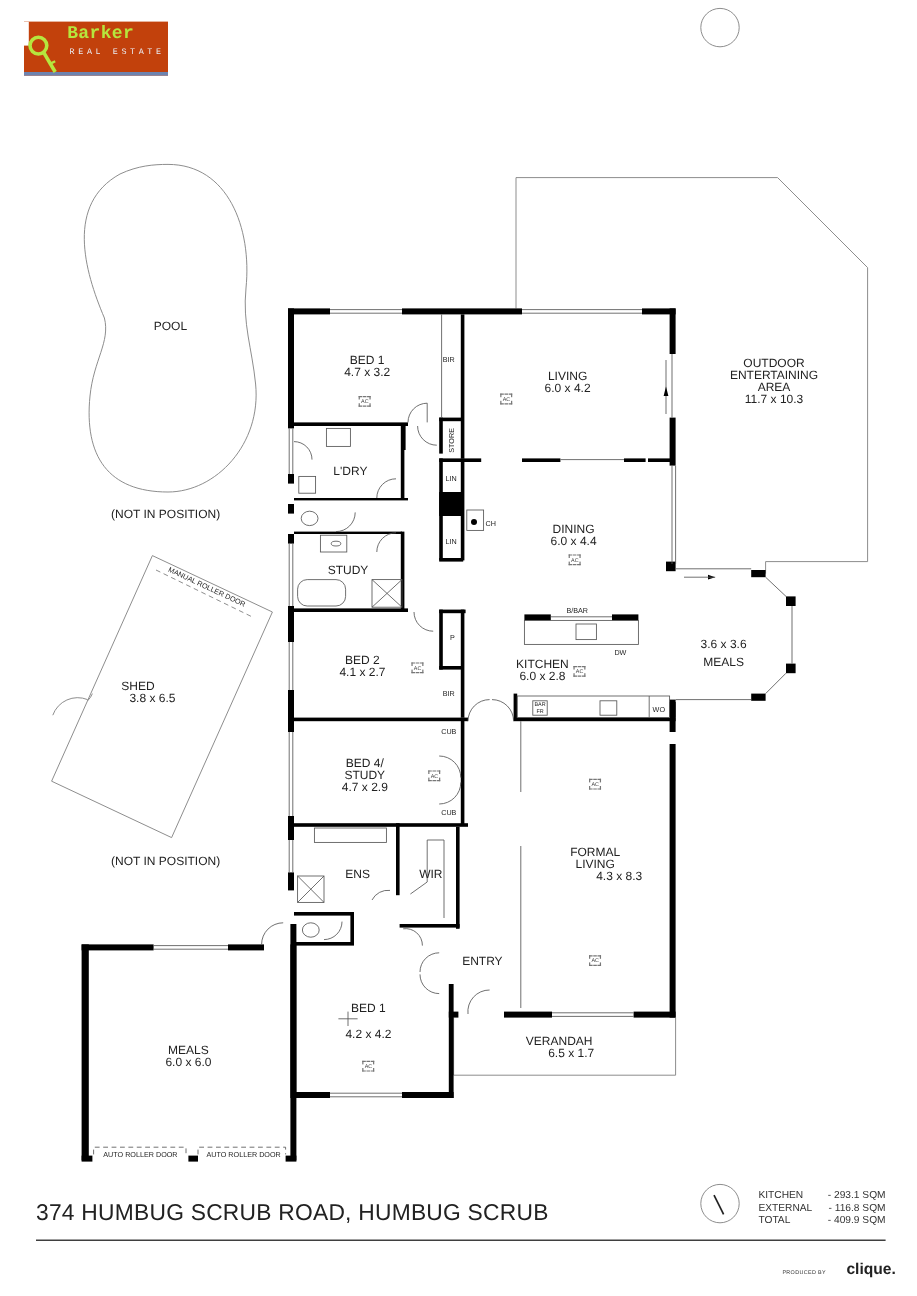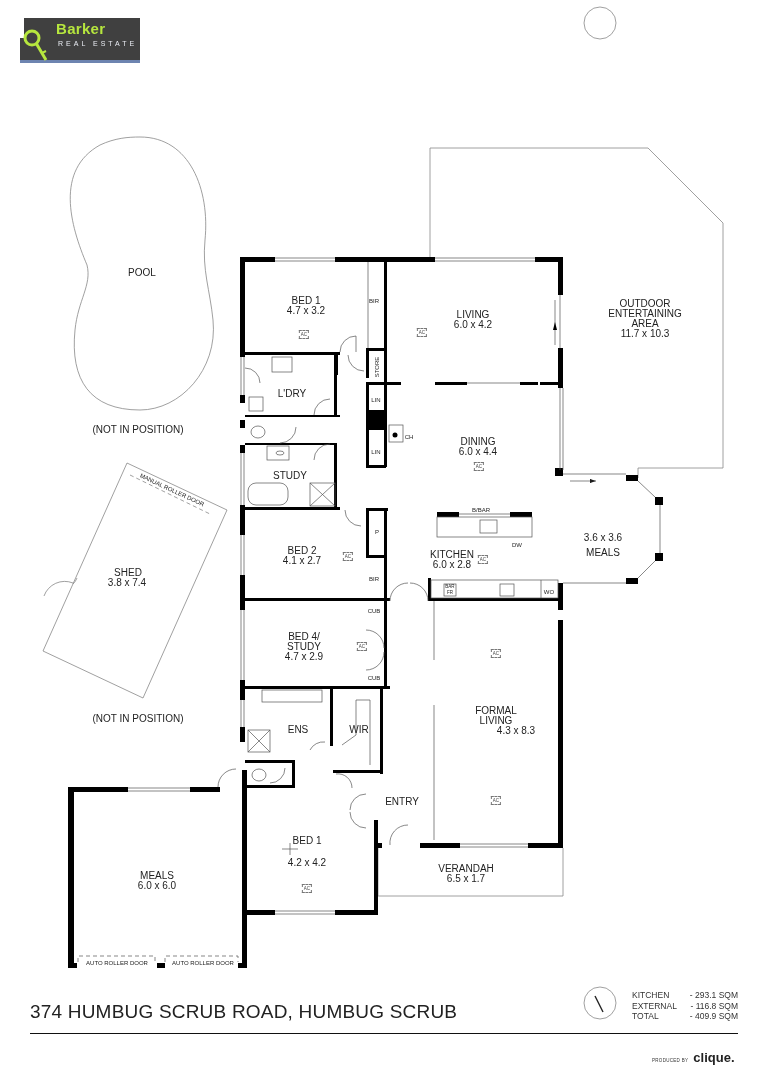--- a/index.html
+++ b/index.html
@@ -1,32 +1,32 @@
 <!DOCTYPE html>
 <html><head>
 <meta charset="utf-8">
 <style>
   html, body { margin: 0; padding: 0; background: #ffffff; }
   body { width: 764px; height: 1080px; position: relative; overflow: hidden; font-family: "Liberation Sans", sans-serif; color: #222; }
   .abs { position: absolute; }
-  .logo { left: 20px; top: 18px; width: 120px; height: 42px; background: #404040; border-bottom: 3px solid #6d84b0; }
+  .logo { left: 20px; top: 18px; width: 120px; height: 42px; background: #c2410c; border-bottom: 3px solid #6d84b0; font-family: Liberation Mono, monospace; }
   .logo .brand { position: absolute; left: 36px; top: 2px; font-weight: bold; font-size: 15px; color: #b6e63e; letter-spacing: 0.3px; }
   .logo .sub { position: absolute; left: 38px; top: 22px; font-size: 7px; color: #e9ecf3; letter-spacing: 3px; }
   .logo .key { position: absolute; left: 0; top: 0; }
   svg.plan { position: absolute; left: 0; top: 0; }
   .lbl { position: absolute; font-size: 10px; text-align: center; line-height: 10px; color: #222; white-space: nowrap; transform: translateX(-50%); }
   .small { font-size: 6px; }
   .ac { position: absolute; font-size: 4.5px; border: 1px dashed #777; padding: 0 1px; line-height: 7px; transform: translateX(-50%); color: #444; }
   .address { left: 30px; top: 1001px; font-size: 19px; letter-spacing: 0.2px; color: #222; }
   .divider { left: 30px; top: 1033px; width: 708px; height: 1px; background: #111; }
   .areas { left: 632px; top: 990px; font-size: 8.5px; line-height: 10.5px; color: #333; }
   .areas .row { display: flex; }
   .areas .k { width: 56px; }
   .areas .v { width: 50px; text-align: right; }
-  .produced { left: 652px; top: 1050px; display: flex; align-items: baseline; gap: 5px; }
+  .produced { left: 652px; top: 1050px; display: flex; align-items: baseline; gap: 17px; }
   .produced .by { font-size: 4.5px; letter-spacing: 0.3px; color: #333; }
   .produced .clique { font-size: 13px; font-weight: bold; color: #222; }
 </style>
 </head>
 <body>
 
 <div class="abs logo">
   <svg class="key" width="36" height="44" viewBox="0 0 36 44">
     <rect x="0" y="0" width="4" height="20" fill="#fff"></rect>
     <circle cx="12" cy="20" r="7" fill="none" stroke="#b6e63e" stroke-width="3"></circle>
@@ -246,22 +246,22 @@
 </svg>
 
 <svg class="abs" style="left:582px;top:985px" width="36" height="36" viewBox="0 0 36 36">
   <circle cx="18" cy="18" r="16" fill="none" stroke="#888" stroke-width="0.8"></circle>
   <line x1="13" y1="11" x2="21" y2="27" stroke="#222" stroke-width="1.4"></line>
 </svg>
 
 <div class="lbl" style="left:142px;top:268px">POOL</div>
 <div class="lbl" style="left:138px;top:425px">(NOT IN POSITION)</div>
 
-<div class="lbl" style="left:128px;top:568px">SHED</div>
-<div class="lbl" style="left:127px;top:578px">3.8 x 7.4</div>
+<div class="lbl" style="left:115px;top:568px">SHED</div>
+<div class="lbl" style="left:127px;top:578px">3.8 x 6.5</div>
 <div class="lbl small" style="left:172px;top:485px;transform:translateX(-50%) rotate(25deg)">MANUAL ROLLER DOOR</div>
 <div class="lbl" style="left:138px;top:714px">(NOT IN POSITION)</div>
 
 <div class="lbl" style="left:306px;top:296px">BED 1</div>
 <div class="lbl" style="left:306px;top:306px">4.7 x 3.2</div>
 <div class="ac" style="left:304px;top:330px">AC</div>
 <div class="lbl small" style="left:374px;top:296px">BIR</div>
 <div class="lbl small" style="left:377px;top:362px;transform:translateX(-50%) rotate(-90deg)">STORE</div>
 
 <div class="lbl" style="left:473px;top:310px">LIVING</div>
@@ -316,21 +316,21 @@
 
 <div class="lbl" style="left:298px;top:725px">ENS</div>
 <div class="lbl" style="left:359px;top:725px">WIR</div>
 <div class="lbl" style="left:402px;top:797px">ENTRY</div>
 
 <div class="lbl" style="left:307px;top:836px">BED 1</div>
 <div class="lbl" style="left:307px;top:858px">4.2 x 4.2</div>
 <div class="ac" style="left:307px;top:884px">AC</div>
 
 <div class="lbl" style="left:466px;top:864px">VERANDAH</div>
-<div class="lbl" style="left:466px;top:874px">6.5 x 1.7</div>
+<div class="lbl" style="left:476px;top:874px">6.5 x 1.7</div>
 
 <div class="lbl" style="left:157px;top:871px">MEALS</div>
 <div class="lbl" style="left:157px;top:881px">6.0 x 6.0</div>
 <div class="lbl small" style="left:117px;top:958px">AUTO ROLLER DOOR</div>
 <div class="lbl small" style="left:203px;top:958px">AUTO ROLLER DOOR</div>
 
 <div class="abs address">374 HUMBUG SCRUB ROAD, HUMBUG SCRUB</div>
 <div class="abs divider"></div>
 
 <div class="abs areas">

